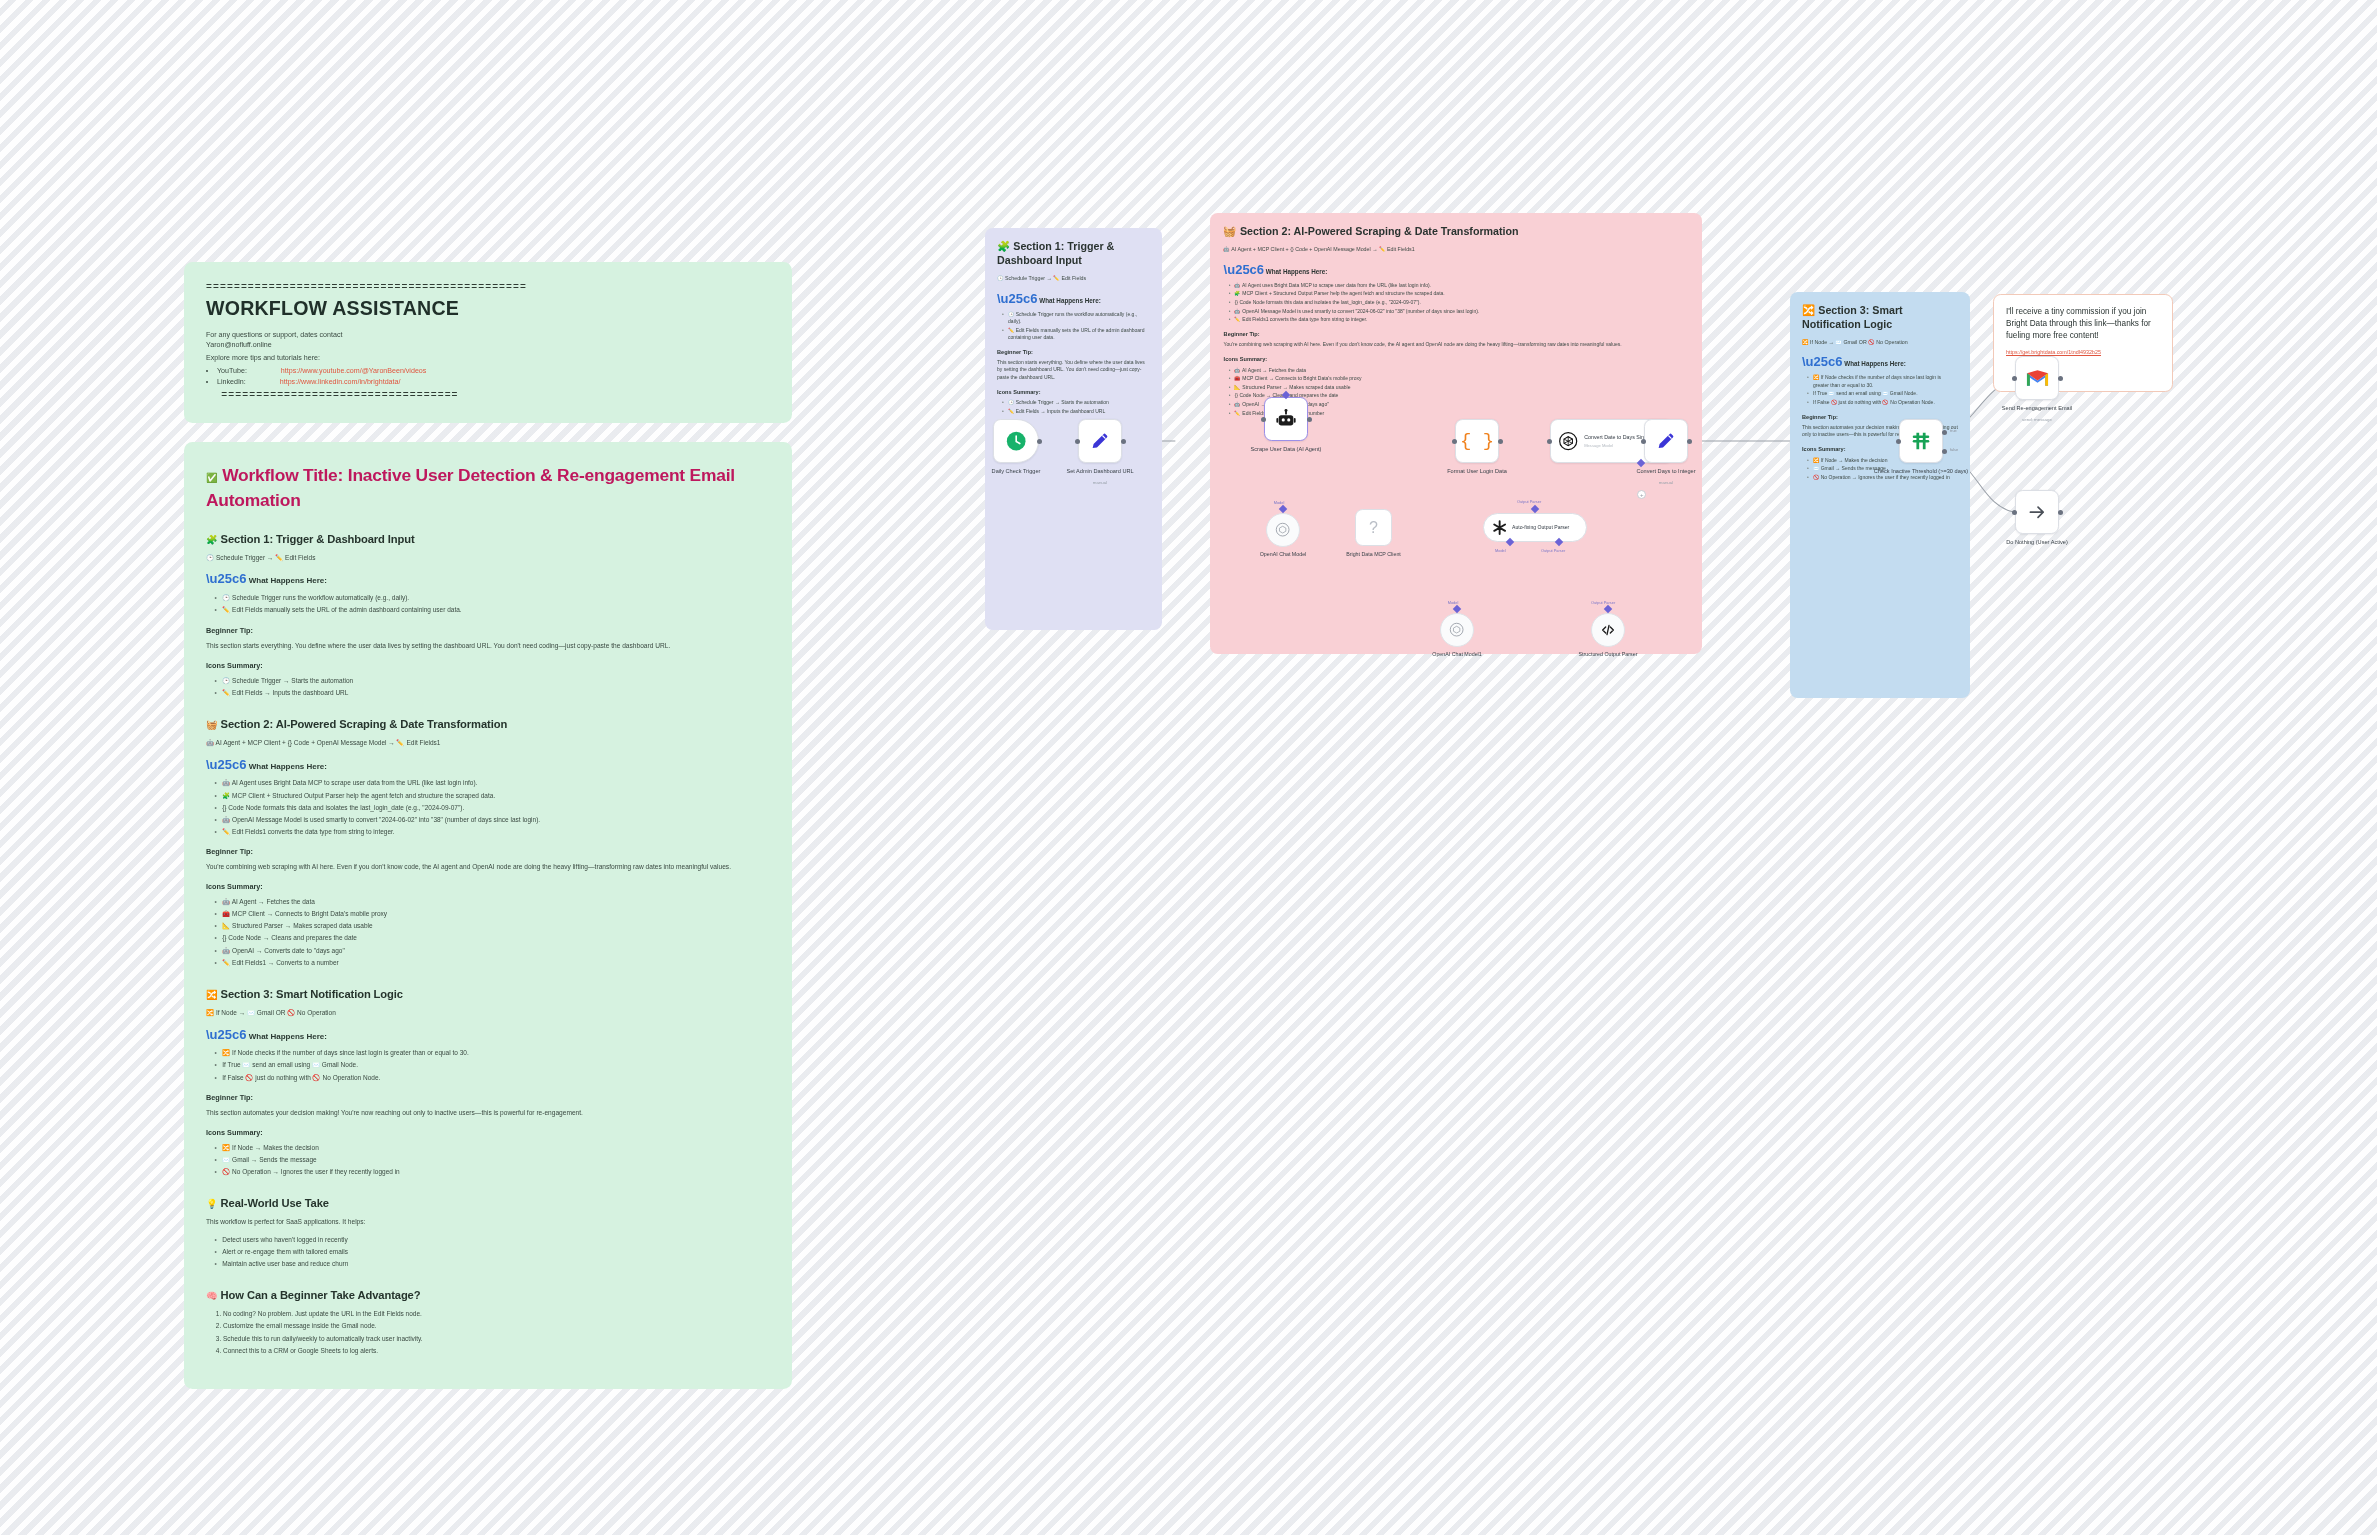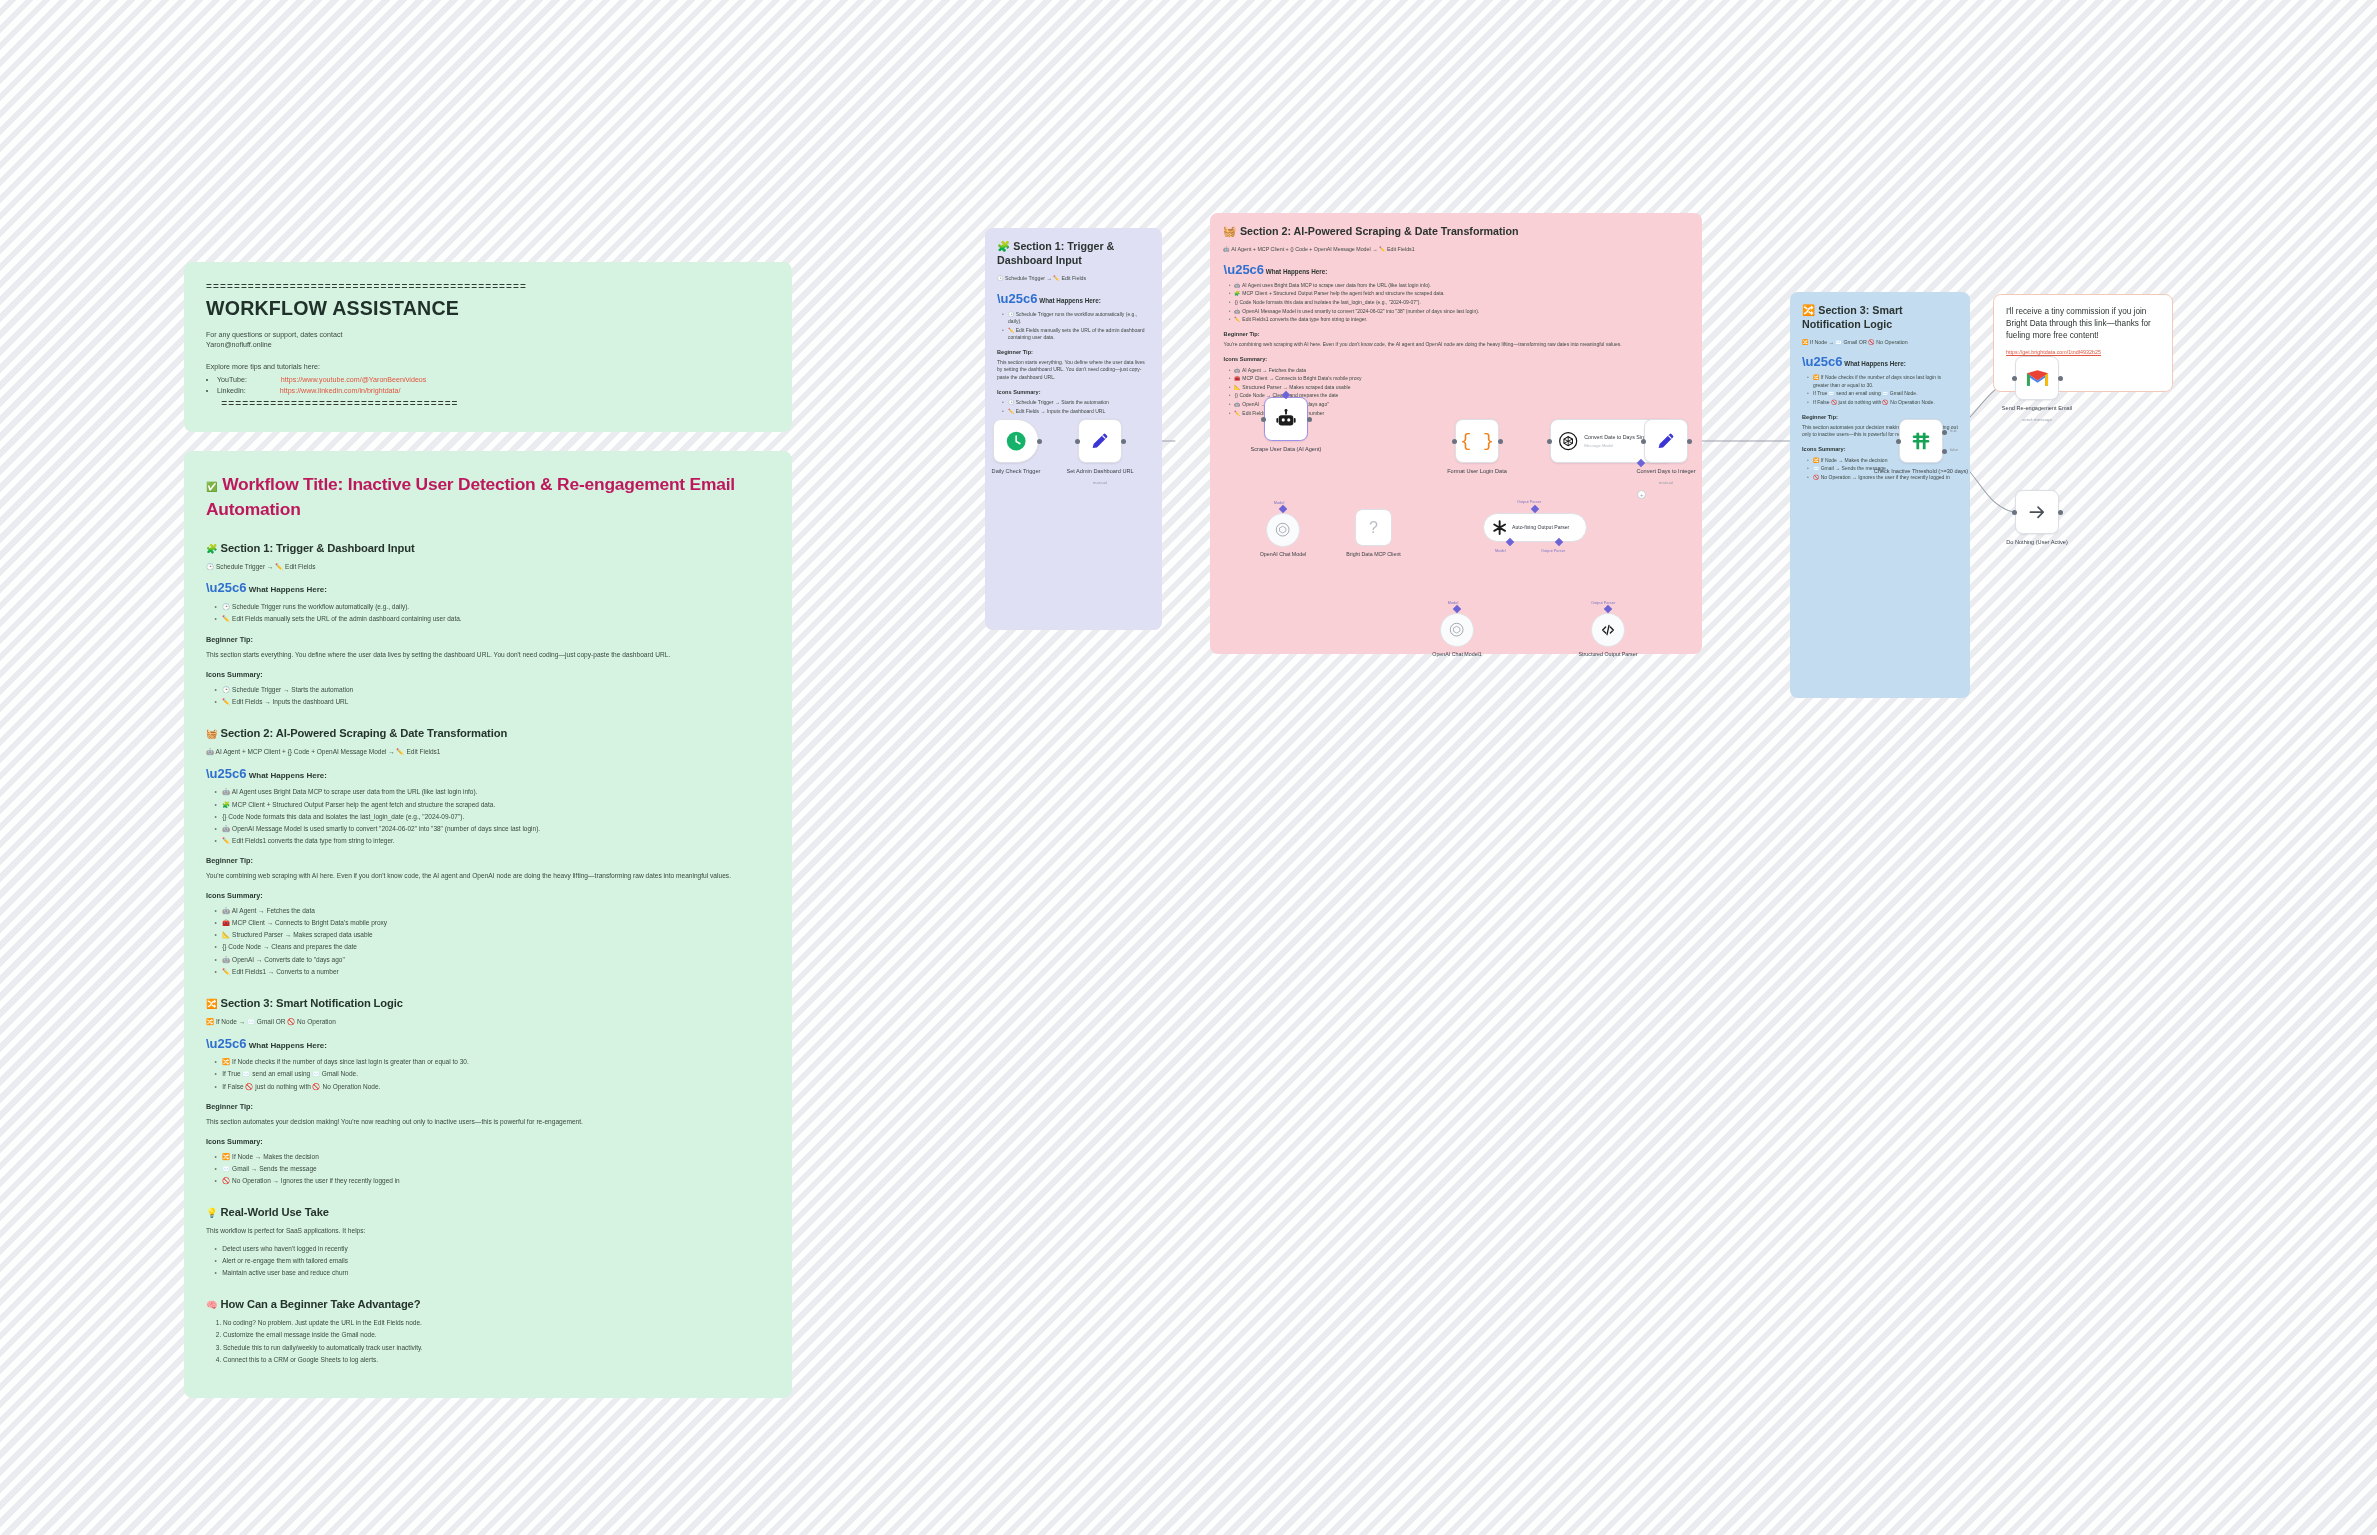--- a/index.html
+++ b/index.html
@@ -18,21 +18,21 @@
   .doc { position:absolute; left:184px; top:262px; width:608px; }
   .doc-card {
     background:#d6f2e0; border-radius:8.5px; padding:19px 22px 22px 22px;
     margin-bottom:19px;
   }
   .doc-card.main { padding:22px 22px 29px 22px; }
   .dashrule { font-family:"Liberation Mono", monospace; font-size:9.8px; letter-spacing:1.1px;
       color:#2f3b33; font-weight:700; line-height:12px; white-space:nowrap; overflow:hidden; }
   .assist-title { font-size:19.6px; font-weight:700; color:#20302a; letter-spacing:0.2px; margin:4.3px 0 9.4px; }
   .tiny { font-size:7.1px; color:#3b4a42; line-height:10.6px; }
-  .tiny.sp { margin-top:11px; }
+  .tiny.sp { margin-top:2px; }
   .tiny ul { margin:2.6px 0 0 11px; }
   .tiny li { line-height:10.6px; }
   a.lnk { color:#e0553f; text-decoration:none; word-break:break-all;margin-left:32px; }
 
   h1.wtitle { font-size:17.4px; line-height:22px; font-weight:800; color:#be185d; letter-spacing:-0.2px; }
   h2.sect { font-size:11.2px; font-weight:800; color:#25332c; margin:20.4px 0 7.7px; letter-spacing:-0.1px; }
   h2.sect.first { margin-top:22px; }
   .chain { font-size:6.5px; color:#39473f; margin-bottom:9.4px; line-height:9.4px; }
   .wh { font-size:8px; font-weight:700; color:#2b3a33; margin:9.4px 0 6.8px; }
   .dot { color:#2f6fd0; font-size:13px;text-align:center; }

